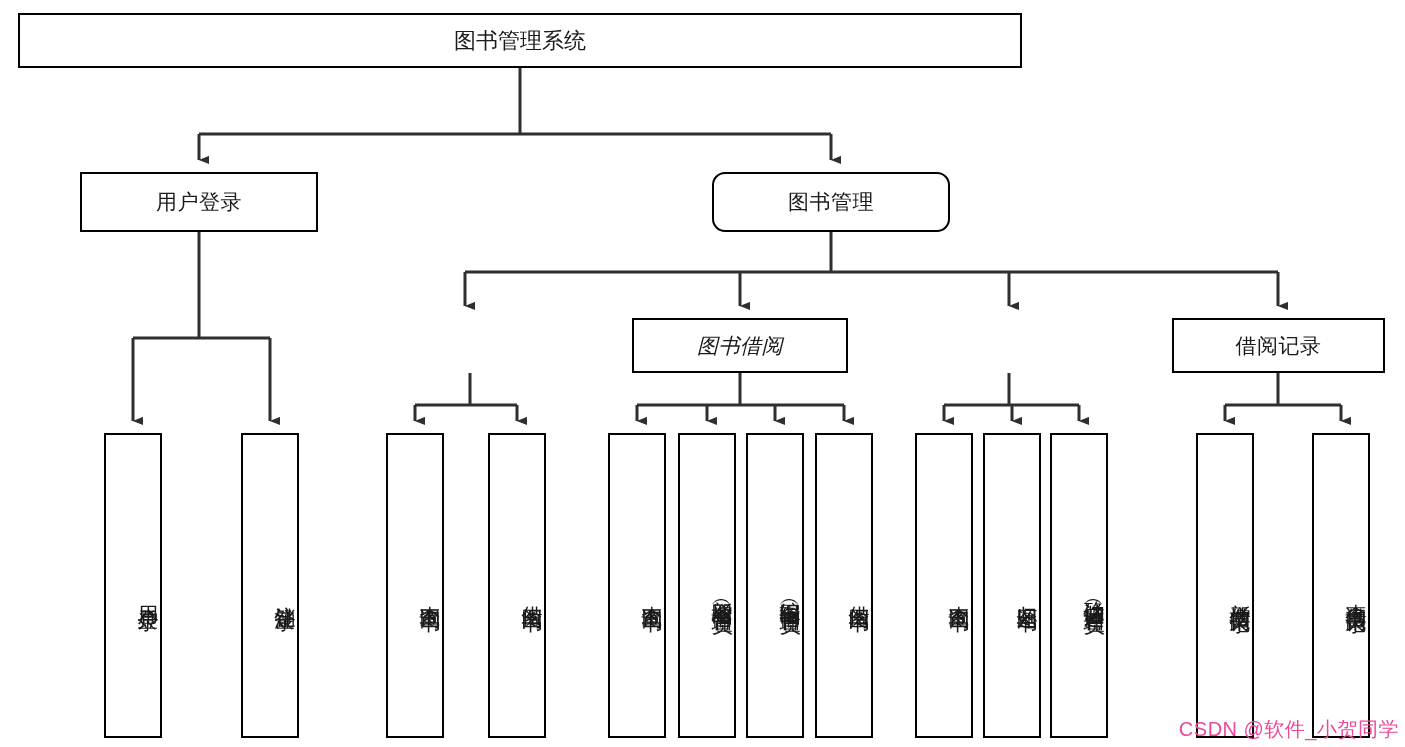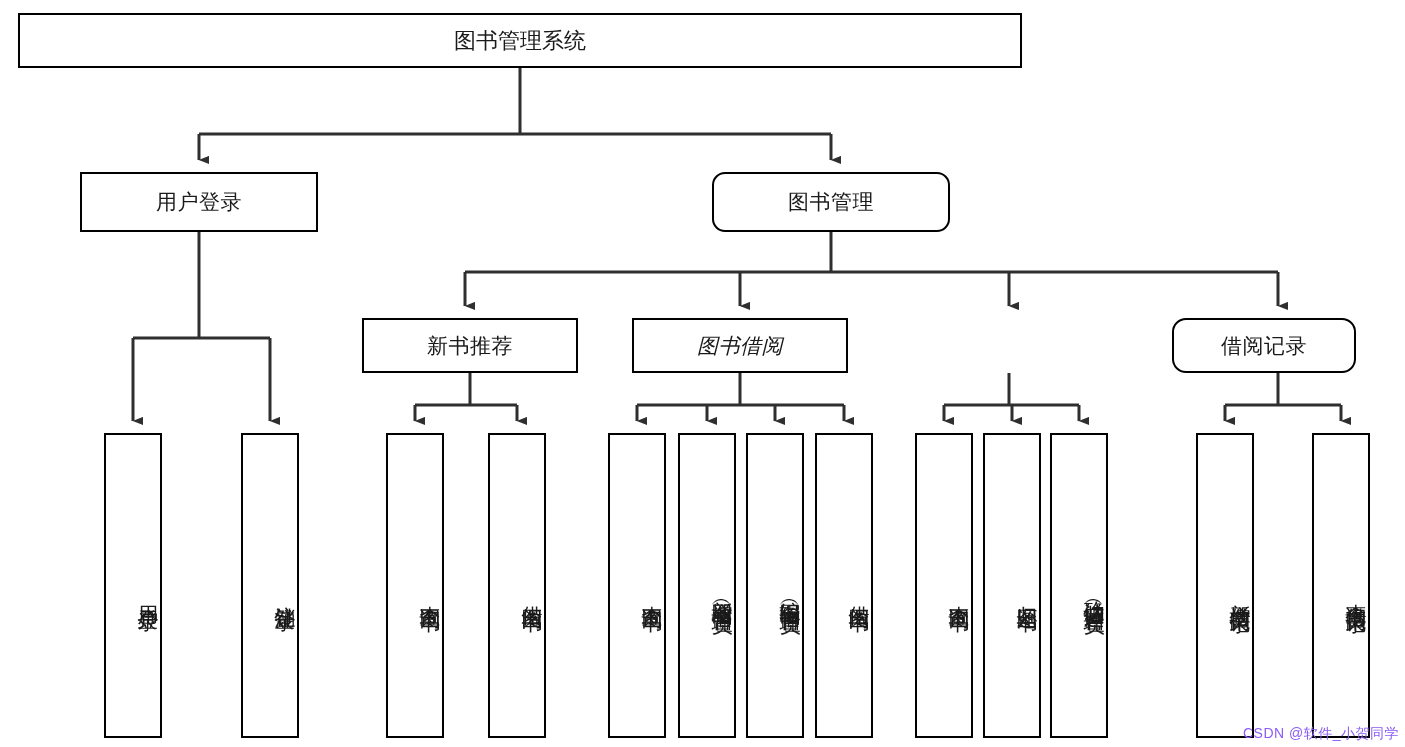--- a/index.html
+++ b/index.html
@@ -53,22 +53,22 @@
     line-height: 1.12;
     letter-spacing: 2px;
   }
   .node-label {
     white-space: nowrap;
   }
   .watermark {
     position: absolute;
     right: 6px;
     bottom: 4px;
-    font-size: 14px;
-    color: #8b5cf6;
+    font-size: 20px;
+    color: #ec4899;
     white-space: nowrap;
     letter-spacing: 0.5px;
   }
 </style>
 </head>
 <body>
 
 <div id="diagram-root">
 
   <svg class="layer" viewBox="0 0 1405 747">
@@ -140,27 +140,24 @@
     <span class="node-label">图书管理系统</span>
   </div>
 
   <div class="node-box horizontal" style="left:80px; top:172px; width:238px; height:60px;">
     <span class="node-label">用户登录</span>
   </div>
   <div class="node-box horizontal" style="left:712px; top:172px; width:238px; height:60px;border-radius:13px;">
     <span class="node-label">图书管理</span>
   </div>
 
-  <div class="node-box horizontal" style="left:362px; top:318px; width:216px; height:55px;">
-    <span class="node-label">新书推荐</span>
-  </div>
   <div class="node-box horizontal" style="left:632px; top:318px; width:216px; height:55px;font-style:italic;">
     <span class="node-label">图书借阅</span>
   </div>
-  <div class="node-box horizontal" style="left:1172px; top:318px; width:184px; height:55px;border-radius:14px;">
+  <div class="node-box horizontal" style="left:1172px; top:318px; width:213px; height:55px;">
     <span class="node-label">借阅记录</span>
   </div>
 
   <div class="node-box vertical" style="left:104px; top:433px; width:58px; height:305px;">
     <span class="node-label">用户登录</span>
   </div>
   <div class="node-box vertical" style="left:241px; top:433px; width:58px; height:305px;">
     <span class="node-label">注销登录</span>
   </div>
   <div class="node-box vertical" style="left:386px; top:433px; width:58px; height:305px;">

